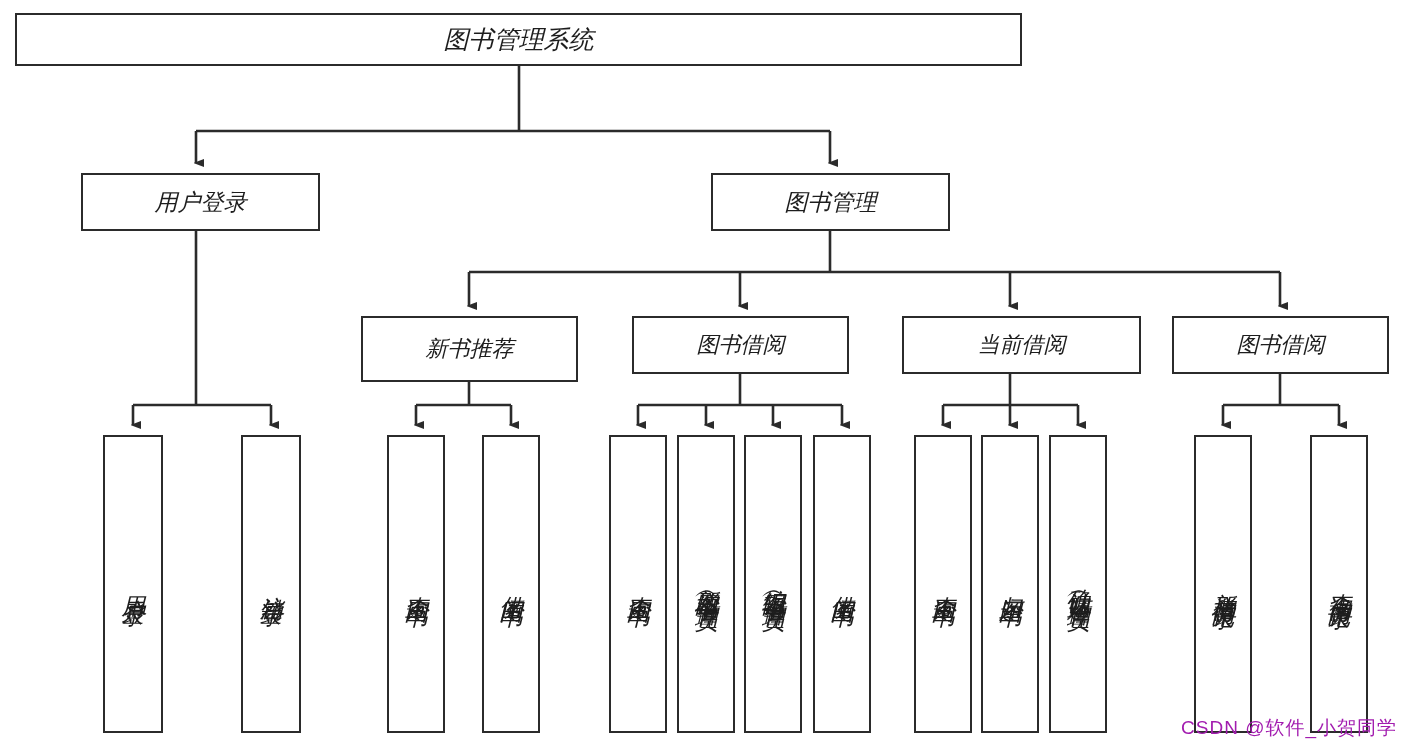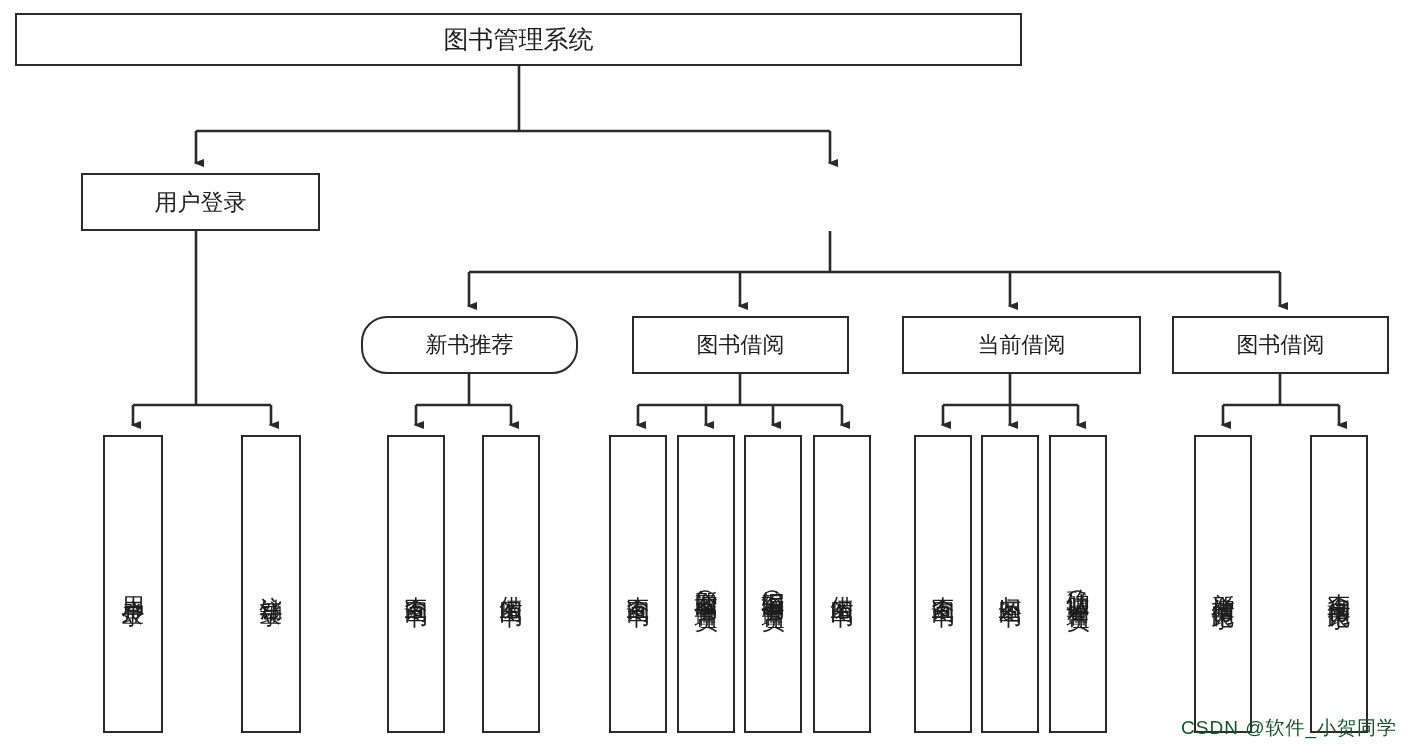--- a/index.html
+++ b/index.html
@@ -53,31 +53,32 @@
     font-size: 23px;
     letter-spacing: 3px;
     line-height: 1;
     padding: 6px 0;
     align-items: center;
     justify-content: center;
   }
   .node .lbl {
     display: block;
     white-space: nowrap;
+    font-style: italic;
   }
   .node.leaf .lbl {
     writing-mode: vertical-rl;
     text-orientation: upright;
   }
   .watermark {
     position: absolute;
     right: 8px;
     bottom: 6px;
     font-size: 19px;
-    color: #14532d;
+    color: #a21caf;
     letter-spacing: 1px;
     z-index: 5;
     white-space: nowrap;
   }
 </style>
 </head>
 <body>
 
 <div id="canvas">
 
@@ -132,22 +133,25 @@
     </g>
   </svg>
 
   <div class="node root" style="left:15px; top:13px; width:1007px; height:53px;">
     <span class="lbl">图书管理系统</span>
   </div>
 
   <div class="node level2" style="left:81px; top:173px; width:239px; height:58px;">
     <span class="lbl">用户登录</span>
   </div>
-
-  <div class="node level3" style="left:361px; top:316px; width:217px; height:58px;border-radius:26px;">
+  <div class="node level2" style="left:711px; top:173px; width:239px; height:58px;">
+    <span class="lbl">图书管理</span>
+  </div>
+
+  <div class="node level3" style="left:361px; top:316px; width:217px; height:66px;">
     <span class="lbl">新书推荐</span>
   </div>
   <div class="node level3" style="left:632px; top:316px; width:217px; height:58px;">
     <span class="lbl">图书借阅</span>
   </div>
   <div class="node level3" style="left:902px; top:316px; width:239px; height:58px;">
     <span class="lbl">当前借阅</span>
   </div>
   <div class="node level3" style="left:1172px; top:316px; width:217px; height:58px;">
     <span class="lbl">图书借阅</span>

